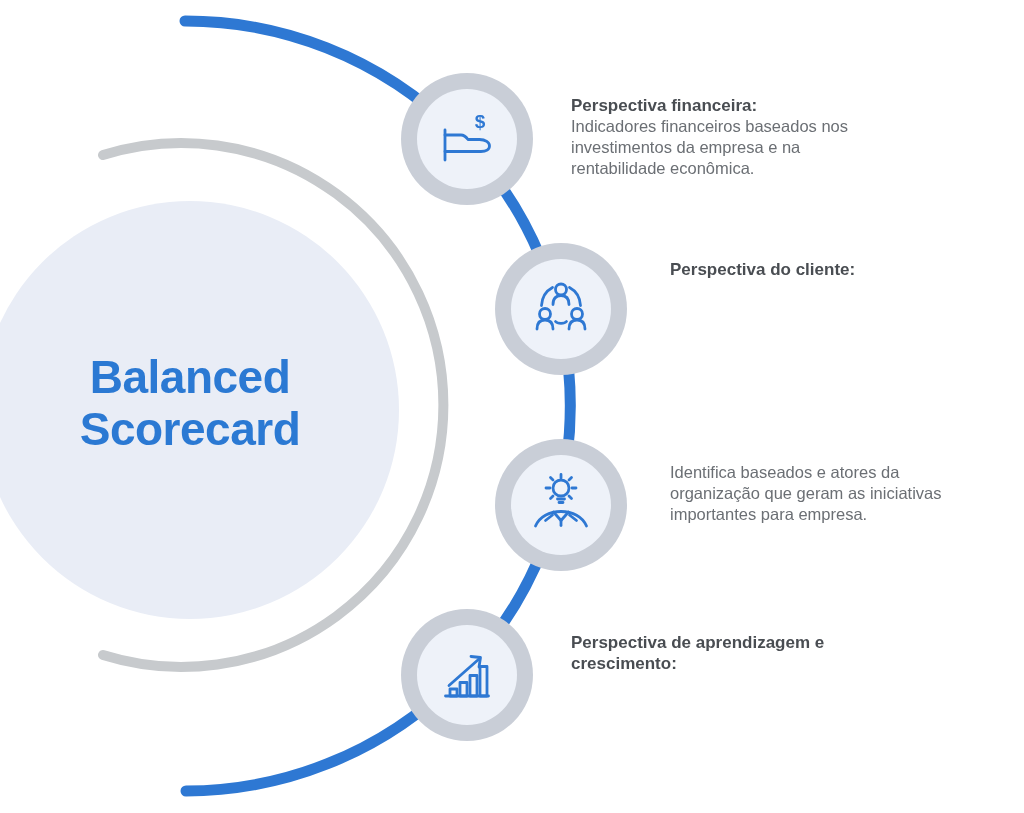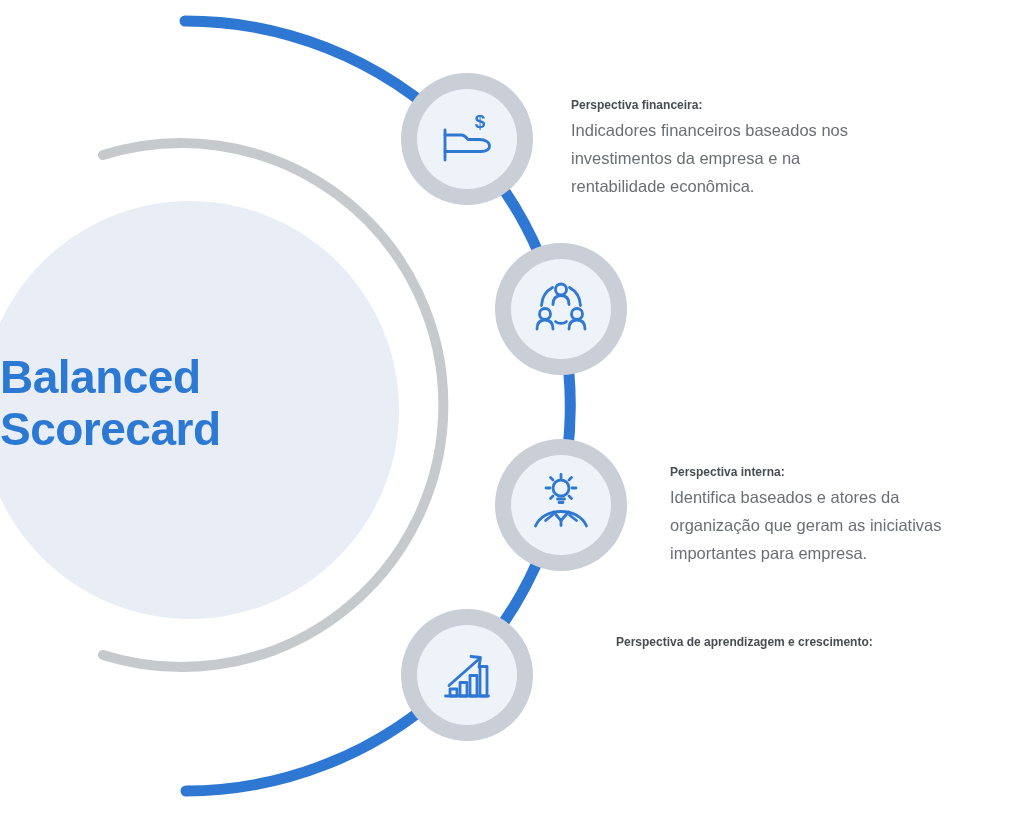--- a/index.html
+++ b/index.html
@@ -21,52 +21,52 @@
     width:1024px;height:813px;
     background:var(--bg);
     overflow:hidden;
   }
   svg.bg{position:absolute;left:0;top:0;z-index:1;}
   .arc-blue{fill:none;stroke:var(--accent-blue);stroke-width:11;stroke-linecap:round;}
   .arc-gray{fill:none;stroke:var(--arc-gray);stroke-width:10;stroke-linecap:round;}
   .big-circle{fill:var(--center-fill);}
   .title{
     position:absolute;left:0;top:351px;width:380px;
-    z-index:3;
+    z-index:3;text-align:center;
     font-size:46px;font-weight:bold;line-height:52px;
     color:var(--title-blue);letter-spacing:-0.5px;
   }
   .badge{
     position:absolute;z-index:2;
     width:132px;height:132px;border-radius:50%;
     background:var(--ring-gray);
     display:flex;align-items:center;justify-content:center;
   }
   .badge-inner{
     width:100px;height:100px;border-radius:50%;
     background:var(--badge-fill);
     display:flex;align-items:center;justify-content:center;
   }
   .icon{stroke:var(--accent-blue);stroke-width:2.8;fill:none;
         stroke-linecap:round;stroke-linejoin:round;}
   .icon text{stroke:none;fill:var(--accent-blue);
         font-family:"Liberation Sans",sans-serif;font-weight:bold;font-size:19px;}
   .sect{position:absolute;z-index:3;}
   .sect-h{
-    font-size:12px;font-weight:bold;color:var(--heading-text);
+    font-size:17px;font-weight:bold;color:var(--heading-text);
     line-height:21px;
   }
   .sect-b{
     font-size:16.5px;color:var(--body-text);
-    line-height:28px;white-space:pre-line;
+    line-height:21px;white-space:pre-line;
   }
   #s-financeira{left:571px;top:95px;width:340px;}
   #s-cliente{left:670px;top:259px;width:345px;}
   #s-interna{left:670px;top:462px;width:340px;}
-  #s-aprendizagem{left:571px;top:632px;width:320px;margin-left:45px;}
+  #s-aprendizagem{left:571px;top:632px;width:320px;}
   #b-financeira{left:401px;top:73px;}
   #b-cliente{left:495px;top:243px;}
   #b-interna{left:495px;top:439px;}
   #b-aprendizagem{left:401px;top:609px;}
 </style>
 </head>
 <body>
 
 <div class="canvas">
 
@@ -133,24 +133,24 @@
   </div>
 
   <div class="sect" id="s-financeira">
     <div class="sect-h">Perspectiva financeira:</div>
     <div class="sect-b">Indicadores financeiros baseados nos
 investimentos da empresa e na
 rentabilidade econômica.</div>
   </div>
 
   <div class="sect" id="s-cliente">
+    <div class="sect-h">Perspectiva do cliente:</div>
   </div>
 
   <div class="sect" id="s-interna">
-    <div class="sect-h">Perspectiva interna:</div>
     <div class="sect-b">Identifica baseados e atores da
 organização que geram as iniciativas
 importantes para empresa.</div>
   </div>
 
   <div class="sect" id="s-aprendizagem">
     <div class="sect-h">Perspectiva de aprendizagem e crescimento:</div>
   </div>
 
 </div>

